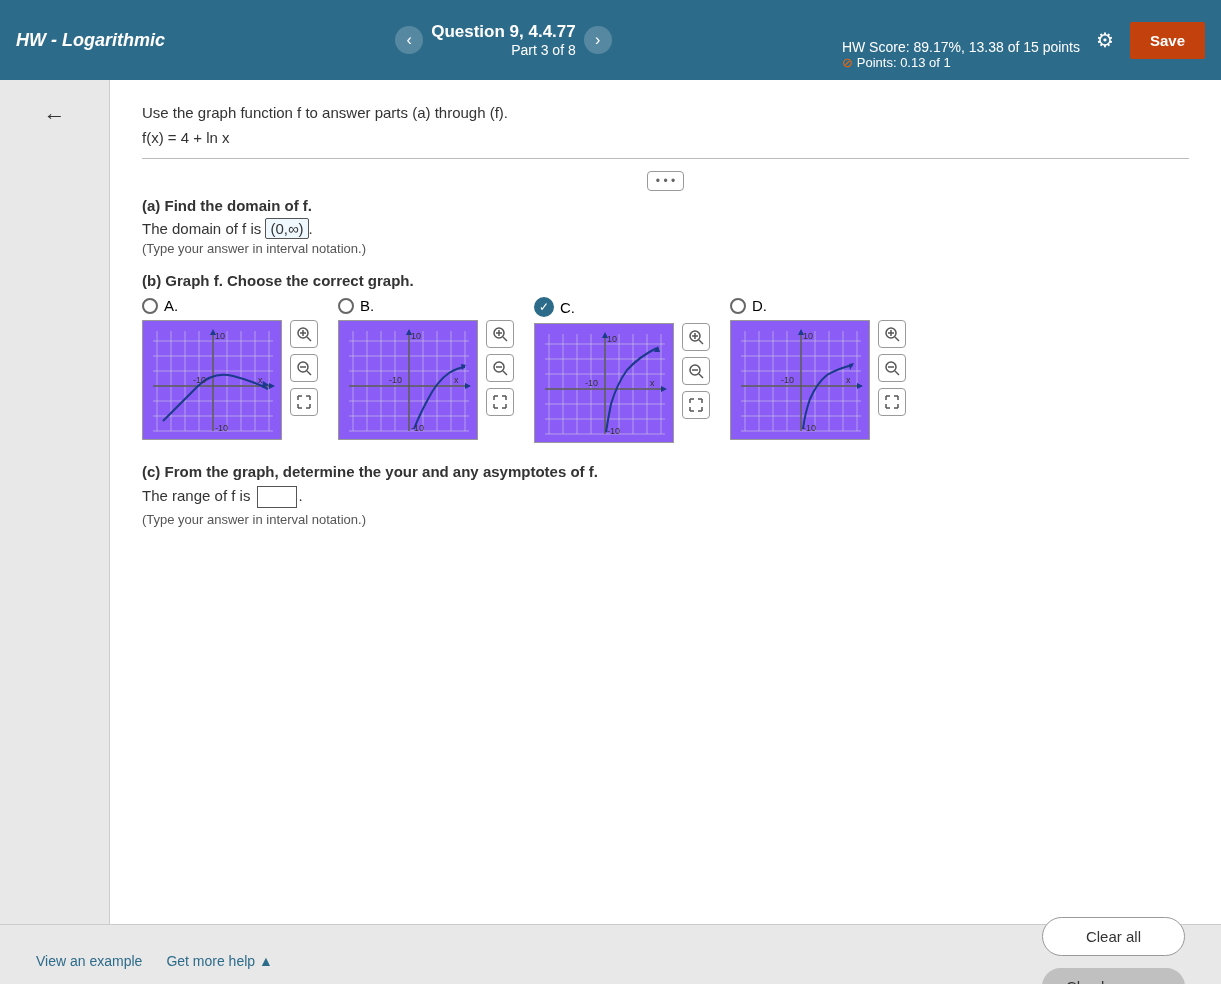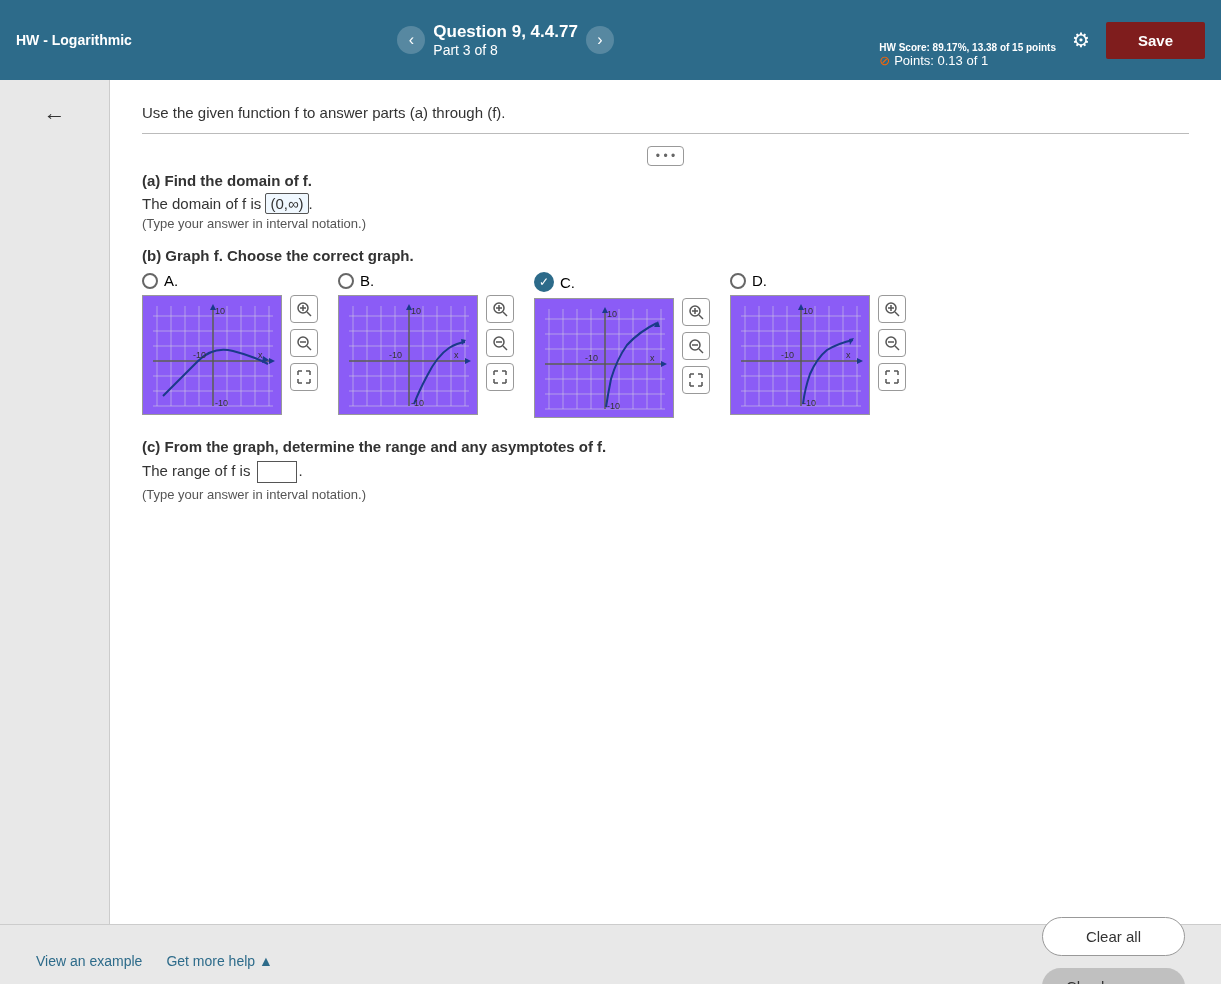--- a/index.html
+++ b/index.html
@@ -9,44 +9,44 @@
     .header {
       background: #2d6b8a;
       color: white;
       display: flex;
       align-items: center;
       justify-content: space-between;
       padding: 8px 16px;
       height: 80px;
     }
     .header-left { display: flex; align-items: center; gap: 8px; }
-    .header-title { font-size: 14px; font-weight: bold; }
+    .header-title { font-size: 18px; font-weight: bold; font-style: italic; }
     .header-nav { display: flex; align-items: center; gap: 8px; }
     .nav-arrow {
       background: rgba(255,255,255,0.2);
       border: none;
       color: white;
       width: 28px; height: 28px;
       border-radius: 50%;
       cursor: pointer;
       font-size: 16px;
       display: flex; align-items: center; justify-content: center;
     }
-    .question-info { text-align: left; }
+    .question-info { text-align: right; }
     .question-title { font-size: 17px; font-weight: bold; }
     .question-part { font-size: 14px; }
     .header-right { display: flex; align-items: center; gap: 16px; }
     .score-info { text-align: right; }
-    .score-line { font-size: 10px; font-weight: bold; margin-top: 29px; }
+    .score-line { font-size: 14px; font-weight: normal; margin-top: 29px; }
     .points-line { font-size: 13px; display: flex; align-items: center; gap: 4px; }
     .save-btn {
-      background: #7f1d1d;
+      background: #c2410c;
       color: white;
       border: none;
-      padding: 10px 32px;
+      padding: 10px 20px;
       border-radius: 2px;
       font-size: 15px;
       cursor: pointer;
       font-weight: bold;
     }
     .gear-icon { font-size: 20px; cursor: pointer; }
 
     
     .main-container {
       display: flex;
@@ -247,21 +247,24 @@
   </div>
 </div>
 
 <div class="main-container">
 
   <div class="sidebar">
     <span class="back-arrow">←</span>
   </div>
 
   <div class="content">
-    <div class="instruction-text">Use the given function f to answer parts (a) through (f).</div>
+    <div class="instruction-text">Use the graph function f to answer parts (a) through (f).</div>
+    <div class="function-text">
+      <span>f(x) = 4 + ln x</span>
+    </div>
     <hr class="divider">
 
     <div class="dots-line">
       <span class="dots">• • •</span>
     </div>
 
     <div class="part-a">
       <div class="part-label">(a) Find the domain of f.</div>
       <div class="answer-text">
         <span>The domain of f is</span>
@@ -524,21 +527,21 @@
                   </svg>
               </button>
             </div>
           </div>
         </div>
 
       </div>
     </div>
 
     <div class="part-c">
-      <div class="part-label">(c) From the graph, determine the range and any asymptotes of f.</div>
+      <div class="part-label">(c) From the graph, determine the your and any asymptotes of f.</div>
       <div class="answer-text">
         <span>The range of f is</span>
         <span class="range-input">&nbsp;</span>.
       </div>
       <div class="sub-text">(Type your answer in interval notation.)</div>
     </div>
 
   </div>
 </div>
 

